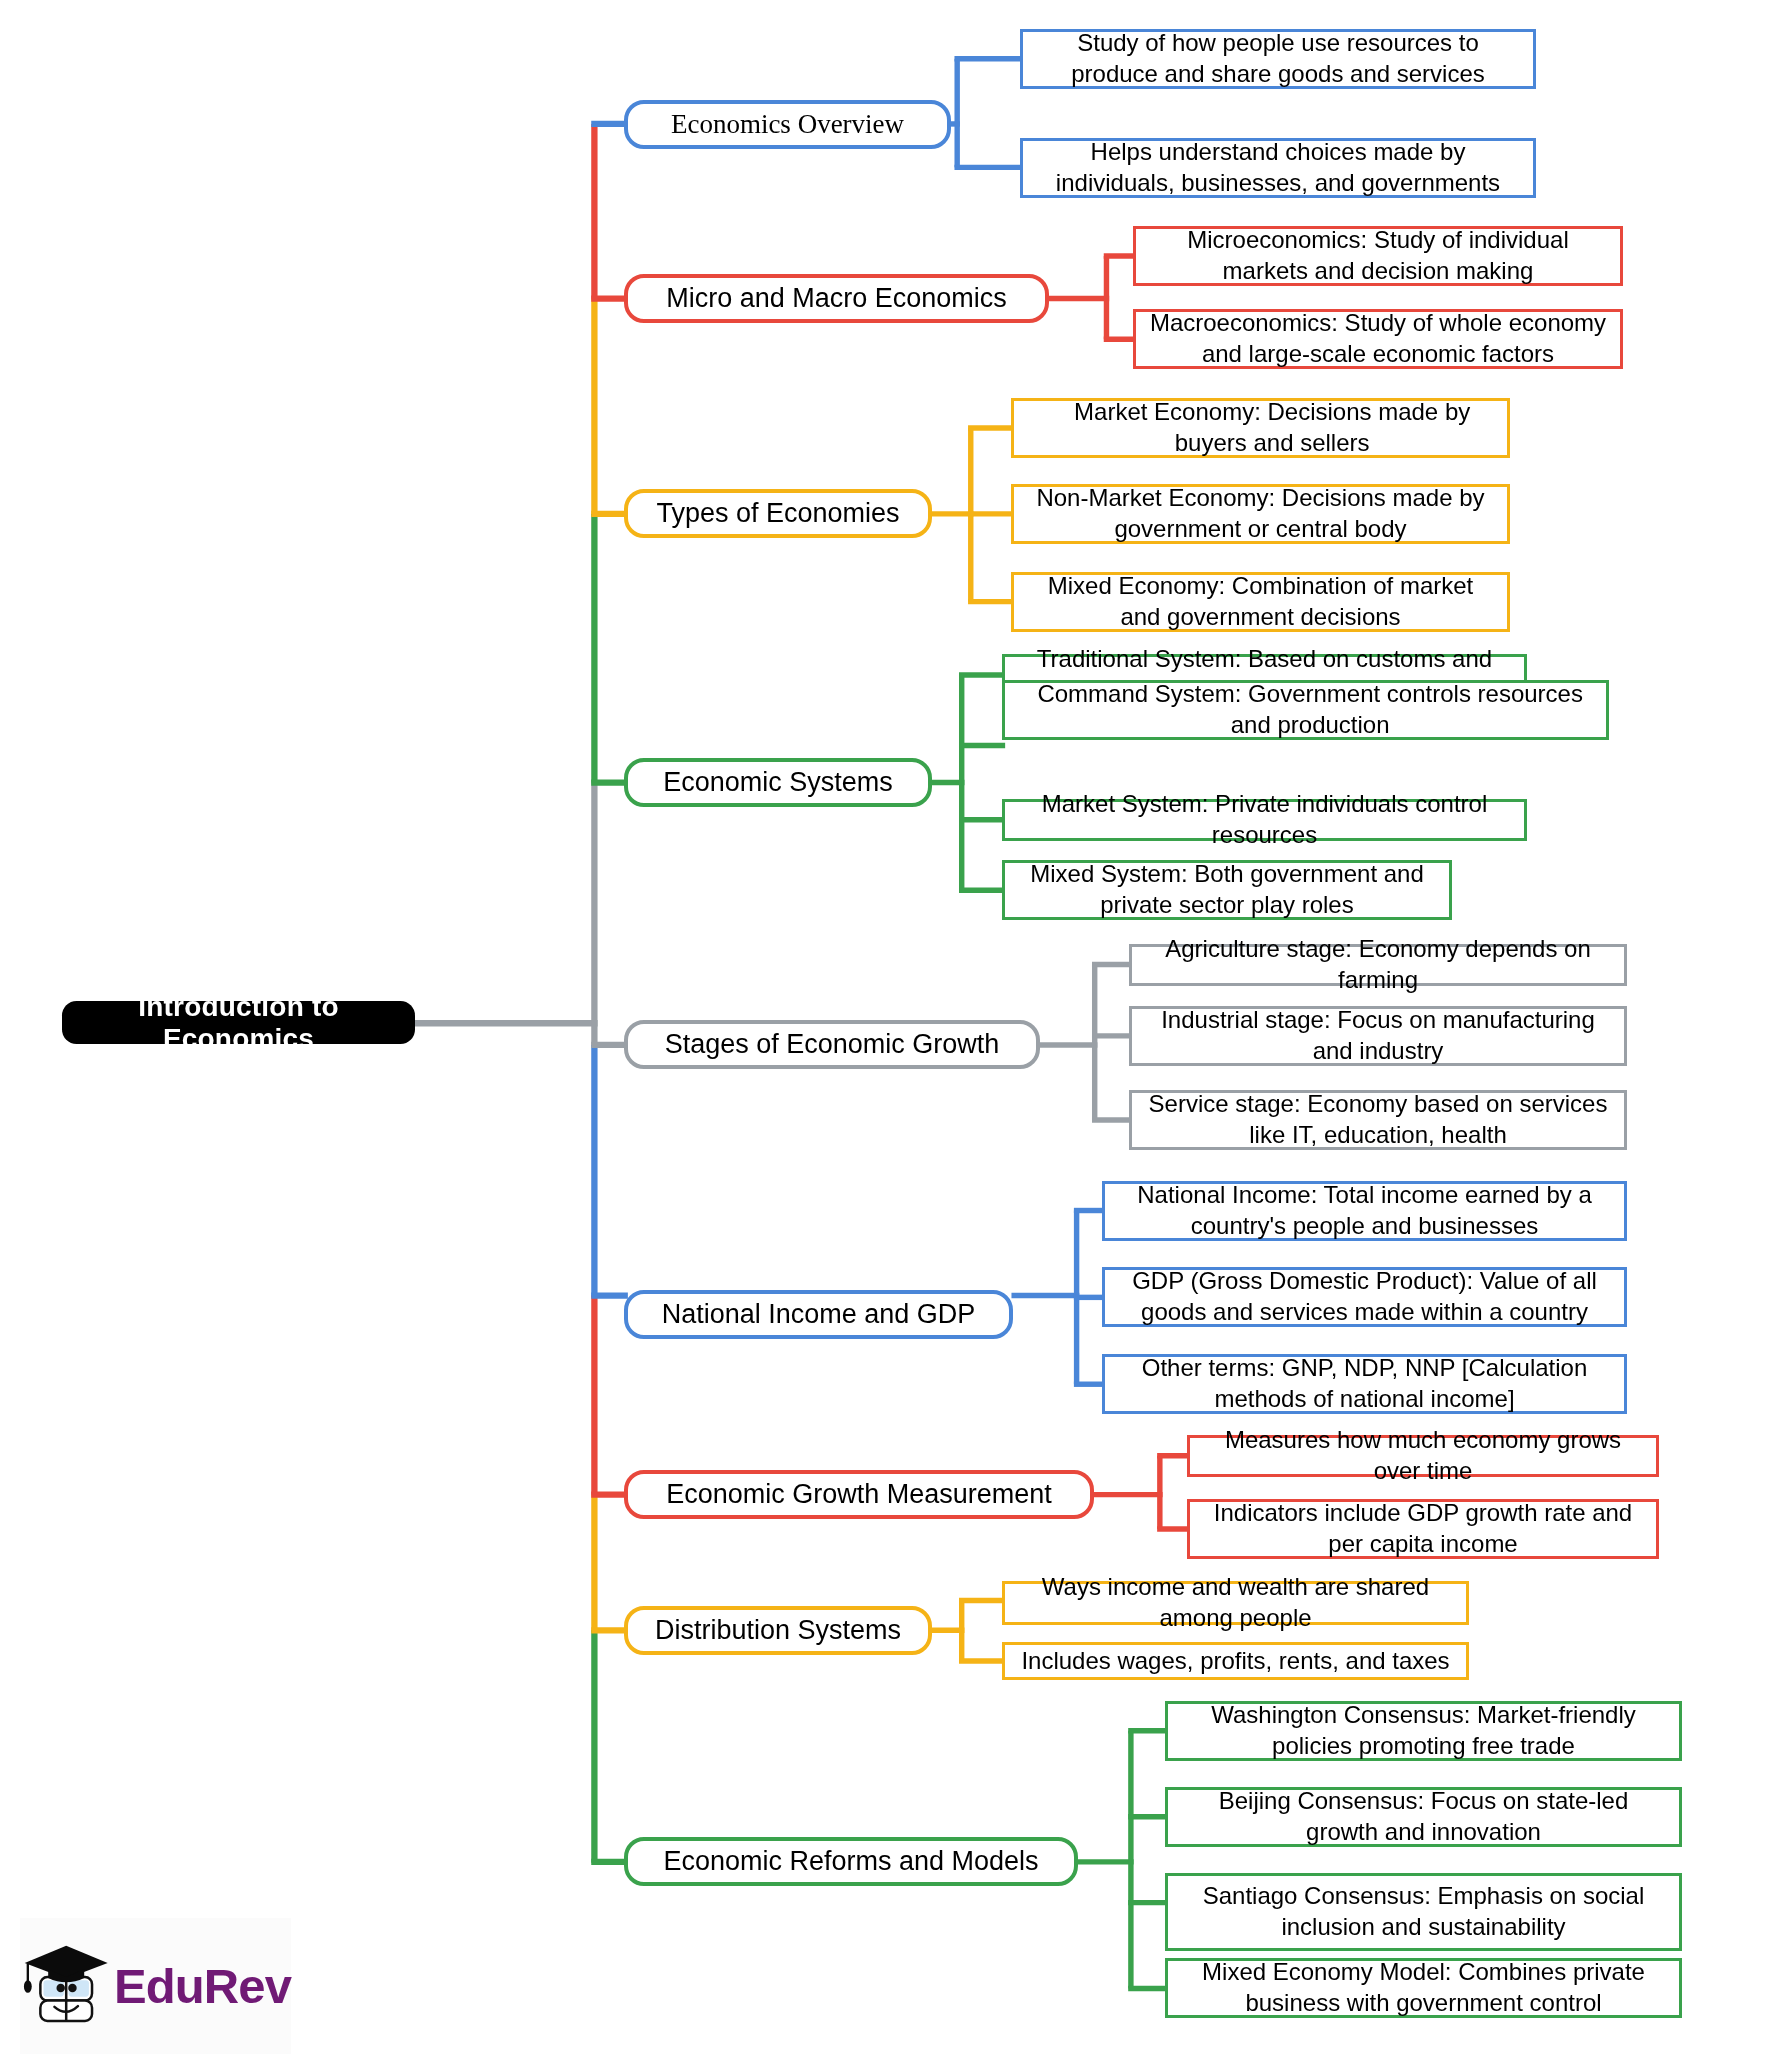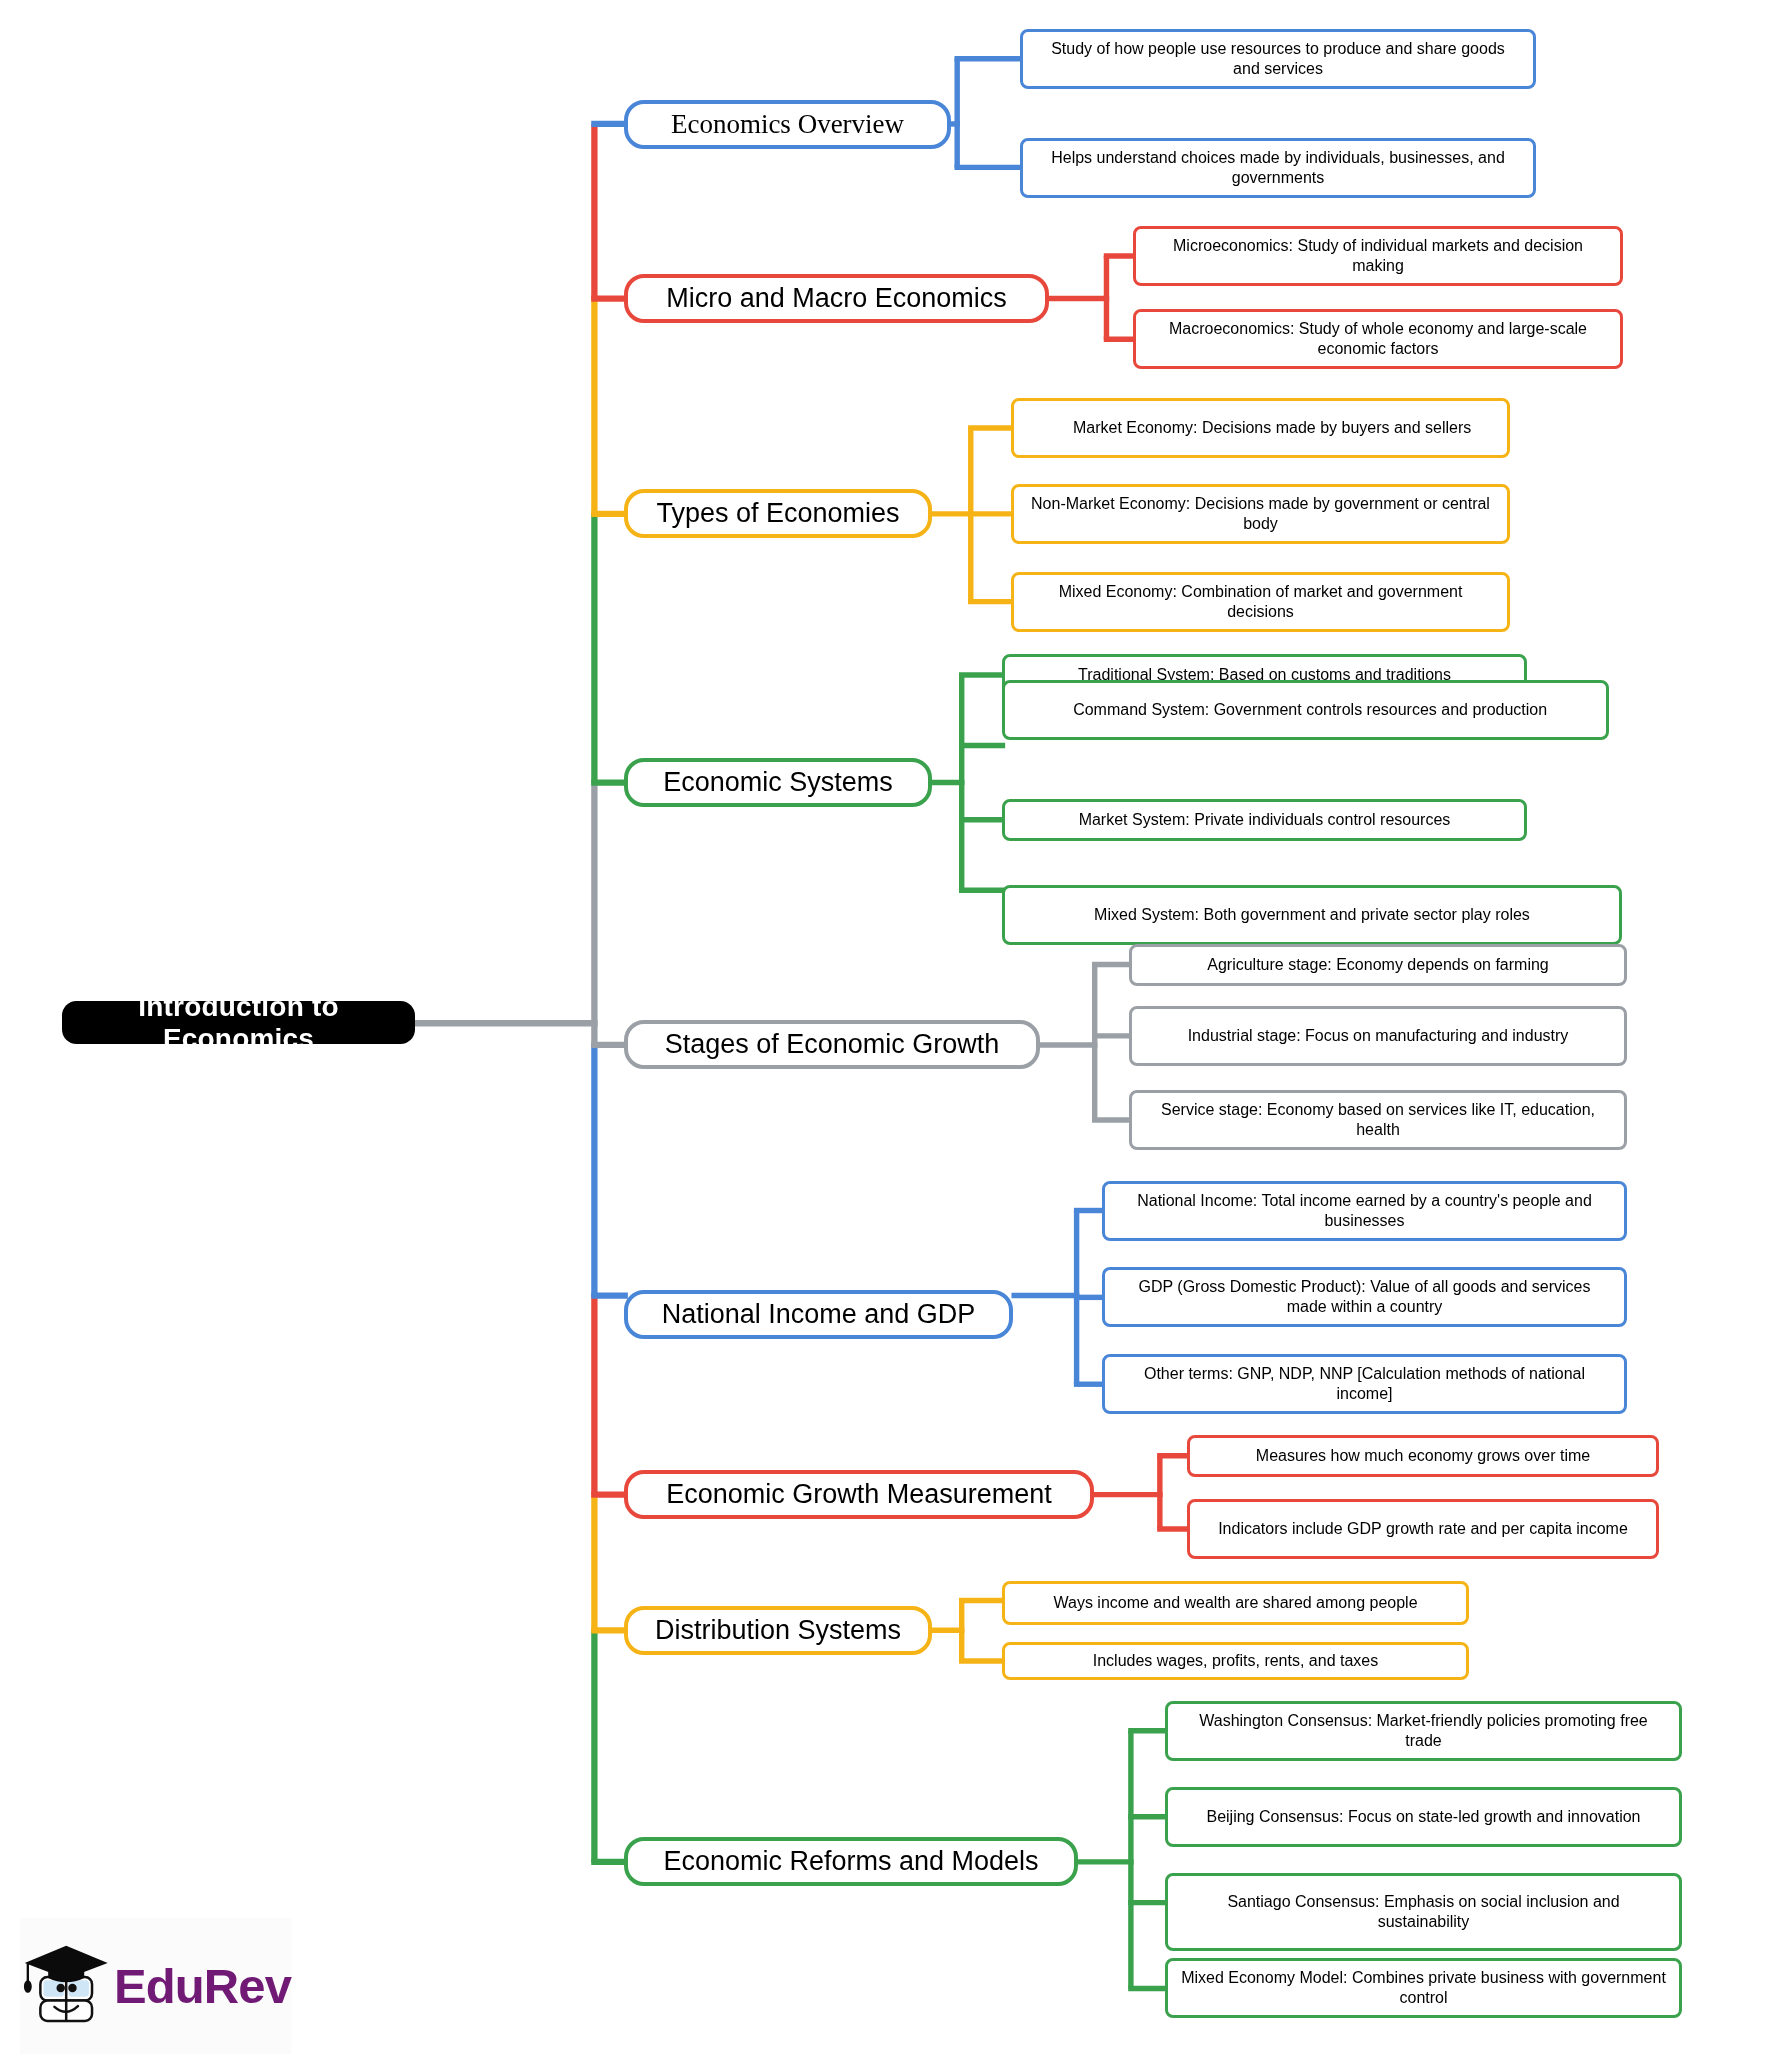--- a/index.html
+++ b/index.html
@@ -28,22 +28,22 @@
 
   
   .topic {
     border:4.5px solid #888; border-radius:20px;
     font-size:27px; font-weight:400;
     padding:0 16.3px; line-height:1.12;
   }
 
   
   .leaf {
-    border:3.6px solid #888; border-radius:8px;
-    font-size:16px; font-weight:400;
+    border:3.6px solid #888; border-radius:0;
+    font-size:24px; font-weight:400;
     padding:3.6px 12.7px; line-height:1.28;
   }
 
   
   #logo { position:absolute; left:20px; top:1918px; width:271px; height:136px;
           background:#fbfbfb; display:flex; align-items:center; }
   #logo .word { font-size:49px; font-weight:bold; color:#701a75; letter-spacing:-0.9px; margin-left:0;}
 </style>
 </head>
 <body>
@@ -121,21 +121,21 @@
     <div class="node leaf" style="left: 1133px; top: 226px; width: 490px; height: 60px; border-color: rgb(232, 72, 60);">Microeconomics: Study of individual markets and decision making</div>
     <div class="node leaf" style="left: 1133px; top: 309px; width: 490px; height: 60px; border-color: rgb(232, 72, 60);">Macroeconomics: Study of whole economy and large-scale economic factors</div>
     <div class="node topic" style="left: 624px; top: 489px; width: 308px; height: 49px; border-color: rgb(245, 179, 22);">Types of Economies</div>
     <div class="node leaf" style="left: 1011px; top: 398px; width: 499px; height: 60px; border-color: rgb(245, 179, 22); padding-left: 36px;">Market Economy: Decisions made by buyers and sellers</div>
     <div class="node leaf" style="left: 1011px; top: 484px; width: 499px; height: 60px; border-color: rgb(245, 179, 22);">Non-Market Economy: Decisions made by government or central body</div>
     <div class="node leaf" style="left: 1011px; top: 572px; width: 499px; height: 60px; border-color: rgb(245, 179, 22);">Mixed Economy: Combination of market and government decisions</div>
     <div class="node topic" style="left: 624px; top: 758px; width: 308px; height: 49px; border-color: rgb(58, 162, 76);">Economic Systems</div>
     <div class="node leaf" style="left: 1002px; top: 654px; width: 525px; height: 42px; border-color: rgb(58, 162, 76);">Traditional System: Based on customs and traditions</div>
     <div class="node leaf" style="left: 1002px; top: 680px; width: 607px; height: 60px; border-color: rgb(58, 162, 76); padding-left: 22px;">Command System: Government controls resources and production</div>
     <div class="node leaf" style="left: 1002px; top: 799px; width: 525px; height: 42px; border-color: rgb(58, 162, 76);">Market System: Private individuals control resources</div>
-    <div class="node leaf" style="left: 1002px; top: 860px; width: 620px; height: 60px; border-color: rgb(58, 162, 76); margin-top: 25px;">Mixed System: Both government and private sector play roles</div>
+    <div class="node leaf" style="left: 1002px; top: 860px; width: 450px; height: 60px; border-color: rgb(58, 162, 76);">Mixed System: Both government and private sector play roles</div>
     <div class="node topic" style="left: 624px; top: 1020px; width: 416px; height: 49px; border-color: rgb(154, 160, 166);">Stages of Economic Growth</div>
     <div class="node leaf" style="left: 1129px; top: 944px; width: 498px; height: 42px; border-color: rgb(154, 160, 166);">Agriculture stage: Economy depends on farming</div>
     <div class="node leaf" style="left: 1129px; top: 1006px; width: 498px; height: 60px; border-color: rgb(154, 160, 166);">Industrial stage: Focus on manufacturing and industry</div>
     <div class="node leaf" style="left: 1129px; top: 1090px; width: 498px; height: 60px; border-color: rgb(154, 160, 166);">Service stage: Economy based on services like IT, education, health</div>
     <div class="node topic" style="left: 624px; top: 1271px; width: 389px; height: 49px; border-color: rgb(74, 134, 216); margin-top: 19px;">National Income and GDP</div>
     <div class="node leaf" style="left: 1102px; top: 1181px; width: 525px; height: 60px; border-color: rgb(74, 134, 216);">National Income: Total income earned by a country's people and businesses</div>
     <div class="node leaf" style="left: 1102px; top: 1267px; width: 525px; height: 60px; border-color: rgb(74, 134, 216);">GDP (Gross Domestic Product): Value of all goods and services made within a country</div>
     <div class="node leaf" style="left: 1102px; top: 1354px; width: 525px; height: 60px; border-color: rgb(74, 134, 216);">Other terms: GNP, NDP, NNP [Calculation methods of national income]</div>
     <div class="node topic" style="left: 624px; top: 1470px; width: 470px; height: 49px; border-color: rgb(232, 72, 60);">Economic Growth Measurement</div>
     <div class="node leaf" style="left: 1187px; top: 1435px; width: 472px; height: 42px; border-color: rgb(232, 72, 60);">Measures how much economy grows over time</div>

